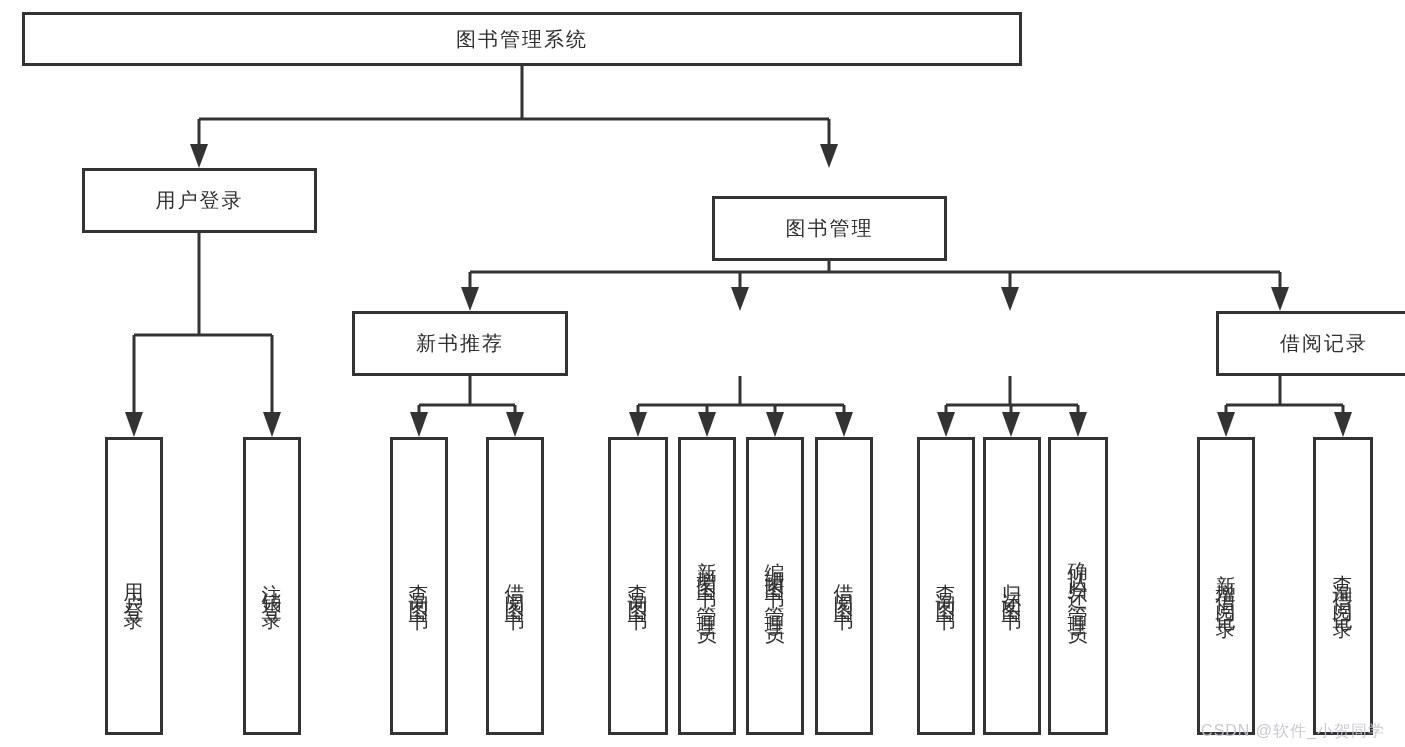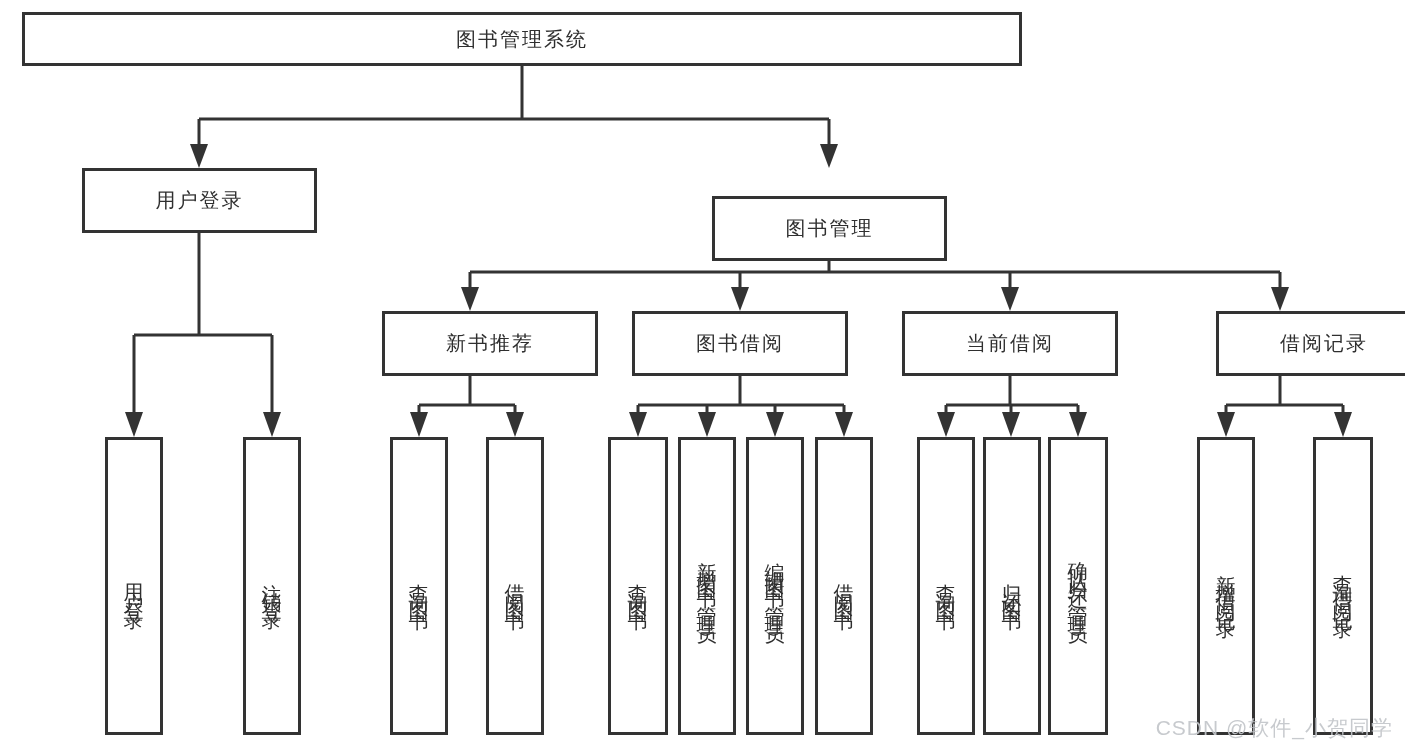--- a/index.html
+++ b/index.html
@@ -42,24 +42,24 @@
     text-orientation: mixed;
     font-size: 20px;
     letter-spacing: 9px;
     line-height: 1;
   }
   .root-box   { left: 22px;  top: 12px;  width: 1000px; height: 54px; }
   .l2-box     { top: 168px; width: 235px; height: 65px; }
   .l3-box     { top: 311px; width: 216px; height: 65px; }
   .watermark {
     position: absolute;
-    right: 12px;
+    right: 20px;
     bottom: 5px;
     z-index: 3;
-    font-size: 21px;
+    font-size: 16px;
     letter-spacing: 1px;
     color: #c3c6ca;
     opacity: 0.92;
     white-space: nowrap;
   }
 </style>
 </head>
 <body>
 
 <div class="canvas">
@@ -102,23 +102,21 @@
       <polygon points="1217,412 1235,412 1226,437"></polygon>
       <polygon points="1334,412 1352,412 1343,437"></polygon>
     </g>
   </svg>
 
   <div class="node hnode root-box">图书管理系统</div>
 
   <div class="node hnode l2-box" style="left:82px;">用户登录</div>
   <div class="node hnode l2-box" style="left:712px;margin-top:28px;">图书管理</div>
 
-  <div class="node hnode l3-box" style="left:382px;font-family:Liberation Mono, monospace;">新书推荐</div>
-  <div class="node hnode l3-box" style="left:632px;">图书借阅</div>
-  <div class="node hnode l3-box" style="left:902px;">当前借阅</div>
+  <div class="node hnode l3-box" style="left:352px;font-family:Liberation Mono, monospace;">新书推荐</div>
   <div class="node hnode l3-box" style="left:1172px;margin-left:44px;">借阅记录</div>
 
   <div class="node vnode" style="left:105px;">用户登录</div>
   <div class="node vnode" style="left:243px;">注销登录</div>
   <div class="node vnode" style="left:390px;">查询图书</div>
   <div class="node vnode" style="left:486px;">借阅图书</div>
   <div class="node vnode" style="left:608px;width:60px;">查询图书</div>
   <div class="node vnode" style="left:678px;">新增图书（管理员）</div>
   <div class="node vnode" style="left:746px;">编辑图书（管理员）</div>
   <div class="node vnode" style="left:815px;">借阅图书</div>

